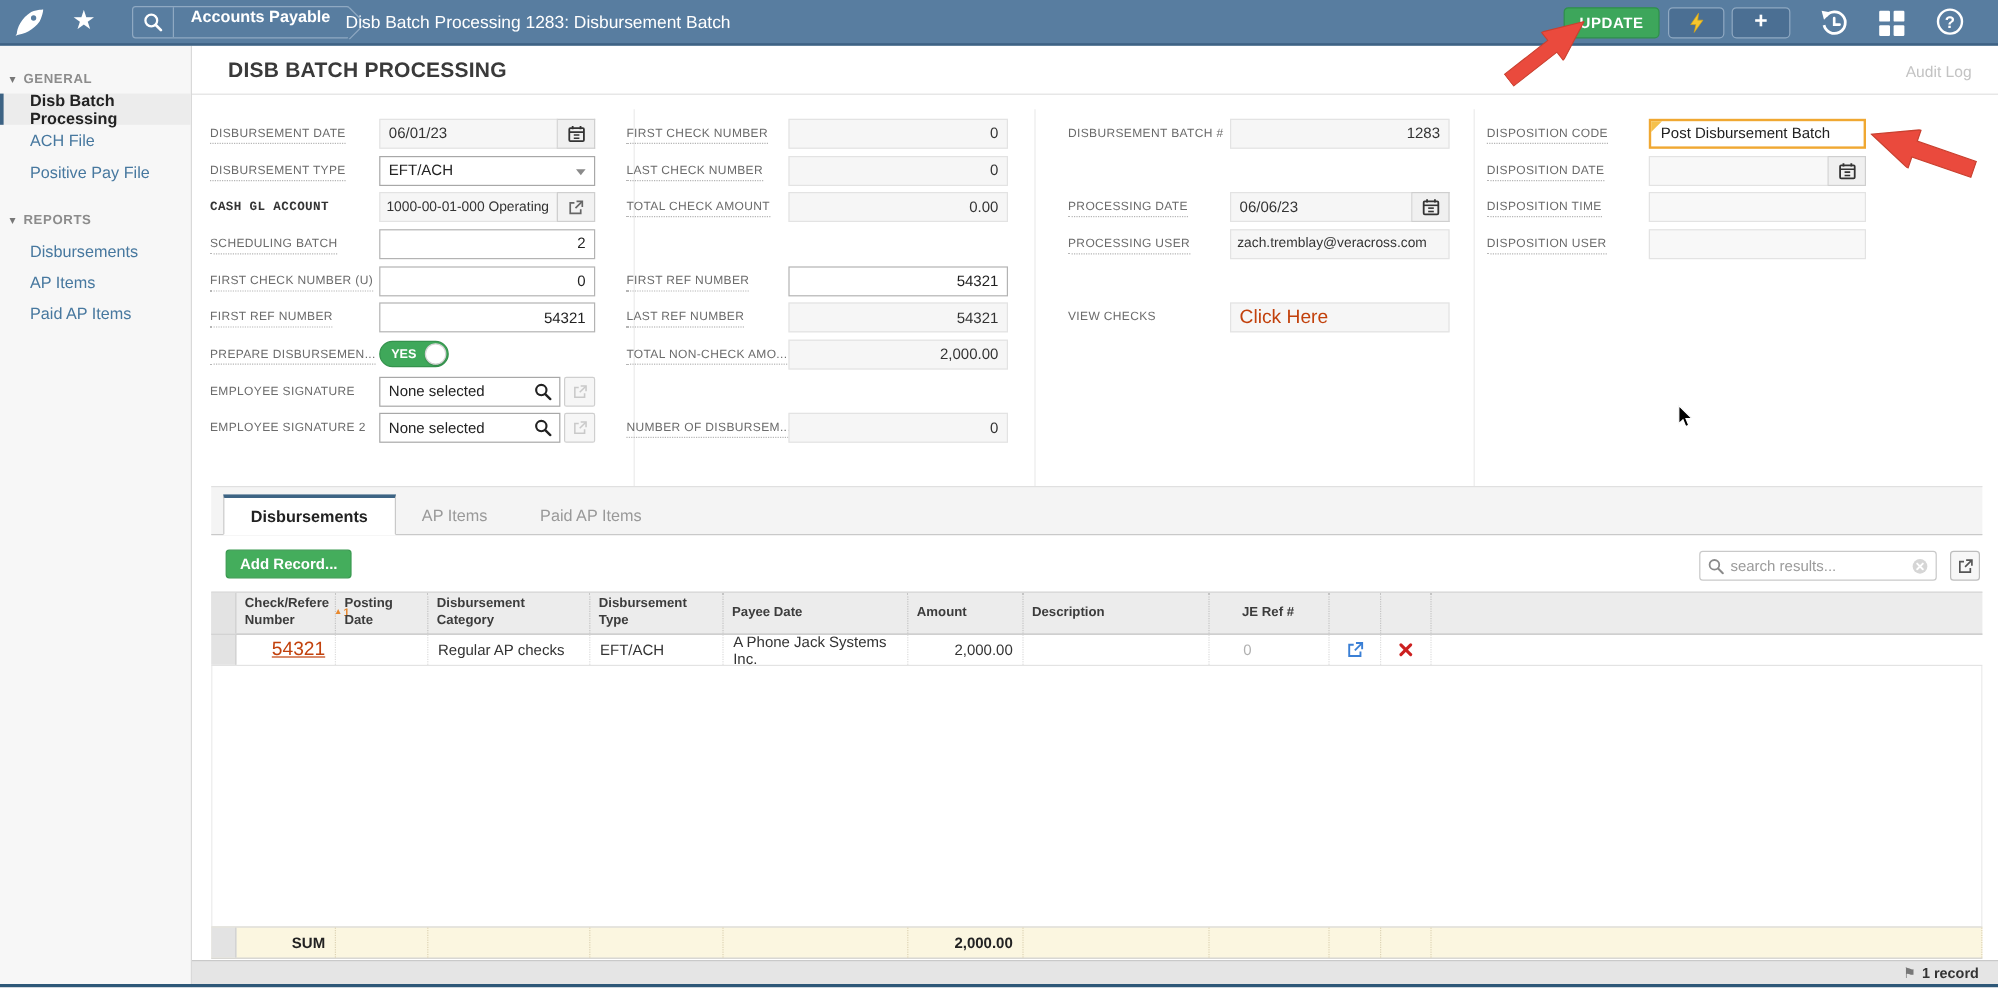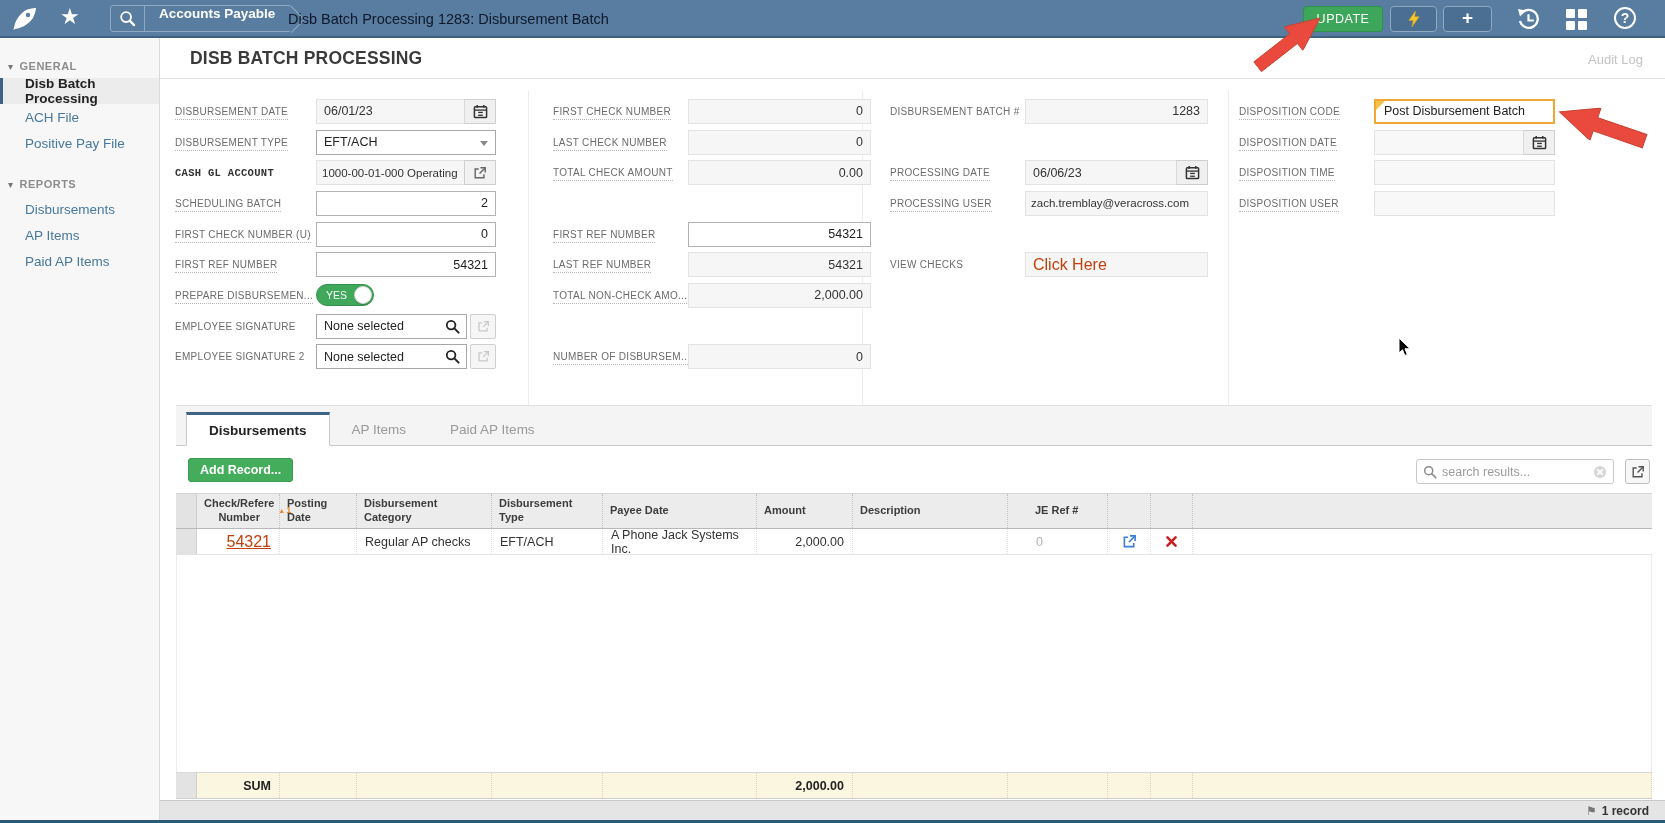--- a/index.html
+++ b/index.html
@@ -9,22 +9,22 @@
   
   .topbar { position:absolute; left:0; top:0; width:1665px; height:38px; background:#587da0; border-bottom:2px solid #3e6284; display:flex; align-items:center; z-index:20; }
   .tb-icon { color:#fff; display:flex; align-items:center; justify-content:center; cursor:pointer; }
   .rocket { position:absolute; left:12px; top:7px; width:26px; height:24px; }
   .star { position:absolute; left:60px; top:4px; font-size:22px; }
   .crumb-box { position:absolute; left:110px; top:5px; height:27px; display:flex; align-items:stretch; border:1px solid #8fa9c2; border-radius:3px; }
   .search-seg { width:34px; display:flex; align-items:center; justify-content:center; border-right:1px solid #8fa9c2; }
   .crumb-tag { display:flex; align-items:center; padding:0 16px 0 14px; color:#fff; font-weight:bold; font-size:13.5px; white-space:nowrap; }
   .crumb-arrow { position:absolute; right:-10px; top:3.5px; width:19px; height:19px; border-top:1px solid #8fa9c2; border-right:1px solid #8fa9c2; transform:rotate(45deg); background:#587da0; }
   .crumb-wrap { position:relative; }
-  .tb-title { position:absolute; left:288px; top:0; height:38px; display:flex; align-items:center; color:#0f172a; font-size:14.5px; white-space:nowrap;text-align:right; }
-  .update-btn { position:absolute; left:1303px; top:6px; width:80px; height:26px; background:#3da65b; border:1px solid #2e9049; border-radius:4px; color:#fff; font-weight:normal; font-size:12.5px; letter-spacing:0.5px; cursor:pointer; }
+  .tb-title { position:absolute; left:288px; top:0; height:38px; display:flex; align-items:center; color:#ffffff; font-size:14.5px; white-space:nowrap;text-align:right; }
+  .update-btn { position:absolute; left:1303px; top:6px; width:80px; height:26px; background:#3da65b; border:1px solid #2e9049; border-radius:4px; color:#fff; font-weight:bold; font-size:12.5px; letter-spacing:0.5px; cursor:pointer; }
   .tb-btn { position:absolute; top:6px; height:26px; background:#4b6f93; border:1px solid #8fa9c2; border-radius:4px; display:flex; align-items:center; justify-content:center; cursor:pointer; color:#fff; }
   .bolt-btn { left:1390px; width:47px; }
   .plus-btn { left:1443px; width:49px; font-size:19px; font-weight:bold; padding-bottom:2px; }
   .hist-icon { position:absolute; left:1516px; top:7px; width:24px; height:24px; }
   .grid-icon { position:absolute; left:1566px; top:9px; width:21px; height:21px; display:grid; grid-template-columns:9px 9px; grid-template-rows:9px 9px; gap:3px; cursor:pointer; }
   .grid-icon span { background:#fff; border-radius:1px; }
   .help-icon { position:absolute; left:1614px; top:7px; width:22px; height:22px; border:2px solid #fff; border-radius:50%; color:#fff; font-weight:bold; font-size:14px; display:flex; align-items:center; justify-content:center; cursor:pointer; }
 
   
   .sidebar { position:absolute; left:0; top:38px; width:160px; height:785px; background:#f7f7f7; border-right:1px solid #d9d9d9; padding-top:16px; z-index:5; }
@@ -61,21 +61,21 @@
   .ro.empty { background:#f8f8f8; }
   .cal-btn { width:32px; height:25px; background:#f0f0f0; border:1px solid #cfcfcf; border-left:1px solid #d8d8d8; margin-left:-1px; display:flex; align-items:center; justify-content:center; cursor:pointer; padding:0; }
   .ext-btn { width:32px; height:25px; background:#f2f2f2; border:1px solid #cfcfcf; margin-left:-1px; display:flex; align-items:center; justify-content:center; cursor:pointer; padding:0; }
   .ext-btn.sep { margin-left:3px; border-radius:2px; width:26px; }
   .ext-btn.disabled { background:#f6f6f6; cursor:default; }
   .sel { position:relative; height:25px; background:#fff; border:1px solid #a8a8a8; font-size:12.5px; color:#222; display:flex; align-items:center; padding:0 20px 0 7px; cursor:pointer; }
   .caret { position:absolute; right:7px; top:10px; width:0; height:0; border-left:4.5px solid transparent; border-right:4.5px solid transparent; border-top:5.5px solid #8a8a8a; }
   .sel.hl { border:2px solid #f0a832; padding-left:8px; cursor:pointer; }
   .hl-corner { position:absolute; left:0; top:0; width:0; height:0; border-top:9px solid #f5c14d; border-right:9px solid transparent; }
   .toggle { width:58px; height:22px; border-radius:11px; background:#3fa85a; border:1px solid #35924d; position:relative; display:flex; align-items:center; cursor:pointer; }
-  .tog-text { color:#fff; font-size:10.5px; font-weight:normal; margin-left:9px; }
+  .tog-text { color:#fff; font-size:10.5px; font-weight:bold; margin-left:9px; }
   .knob { position:absolute; right:1px; top:1px; width:18px; height:18px; background:#fff; border:1px solid #d4d4d4; border-radius:50%; box-shadow:0 1px 1px rgba(0,0,0,0.2); }
   .lookup { height:25px; background:#fff; border:1px solid #a8a8a8; font-size:12.5px; color:#222; display:flex; align-items:center; padding:0 6px 0 7px; cursor:pointer; }
   .lookup .ltext { flex:1; }
   .link { color:#c2410c; text-decoration:none; cursor:pointer; font-size:16px; }
   .ro .link { text-decoration:none; }
   .tight { font-size:11.5px; padding:0 5px; }
 
   
   .tabstrip { position:absolute; left:16px; top:367px; width:1476px; height:41px; background:#f4f4f4; border-top:1px solid #e0e0e0; border-bottom:1px solid #c9c9c9; display:flex; align-items:flex-end; padding-left:10px; }
   .tab { height:34px; display:flex; align-items:center; padding:0 22px; font-size:13.5px; color:#999; cursor:pointer; position:relative; margin-bottom:-1px; }
@@ -88,21 +88,21 @@
   .tool-ext { position:absolute; left:1449px; top:13px; width:25px; height:25px; background:#f7f7f7; border:1px solid #bdbdbd; border-radius:3px; display:flex; align-items:center; justify-content:center; cursor:pointer; padding:0; }
 
   
   .grid { position:absolute; left:16px; top:455px; width:1476px; }
   .ghead { display:flex; height:36px; background:#ececec; border-top:1px solid #d5d5d5; border-bottom:1px solid #b9b9b9; }
   .gh { font-size:11px; font-weight:bold; color:#3c3c3c; padding:3px 7px; border-right:1px dotted #c4c4c4; display:flex; align-items:center; white-space:pre-line; line-height:1.25; cursor:pointer; }
   .gh .hlabel { white-space:pre-line; }
   .grow { display:flex; height:26px; background:#fff; border-bottom:1px solid #e3e3e3; }
   .gc { font-size:12.5px; color:#333; padding:0 8px; border-right:1px dotted #dcdcdc; display:flex; align-items:center; }
   .c0 { width:21px; padding:0; background:#e3e3e3; border-right:1px solid #cfcfcf; }
-  .c1 { width:83px; justify-content:flex-end;text-align:center; }
+  .c1 { width:83px; justify-content:flex-end; }
   .c2 { width:77px; }
   .c3 { width:135px; }
   .c4 { width:111px; }
   .c5 { width:154px; }
   .c6 { width:96px; justify-content:flex-end; }
   .c7 { width:155px; }
   .c8 { width:80px;margin-left:20px; }
   .c9 { width:43px; justify-content:center; }
   .c10 { width:42px; justify-content:center; }
   .c11 { flex:1; border-right:none; }
@@ -315,21 +315,21 @@
                     <path d="M6.5 3.5 H2.5 V13.5 H12.5 V9.5" fill="none" stroke="#c9c9c9" stroke-width="1.6"></path>
                     <path d="M8.5 2 H14 V7.5" fill="none" stroke="#c9c9c9" stroke-width="1.6"></path>
                     <line x1="7.5" y1="8.5" x2="13.5" y2="2.5" stroke="#c9c9c9" stroke-width="1.6"></line>
                   </svg>
                 </button>
           </div>
             </div>
         </div>
       </div>
 
-      <div class="fcol" style="left:393px; width:318px;">
+      <div class="fcol" style="left:362px; width:318px;">
         <div class="frow">
           <div class="flabel dotted lw135"><span>FIRST CHECK NUMBER</span></div>
           <div class="fctrl">
               <div class="ro num w183">0</div>
             </div>
         </div>
         <div class="frow">
           <div class="flabel dotted lw135"><span>LAST CHECK NUMBER</span></div>
           <div class="fctrl">
               <div class="ro num w183">0</div>

